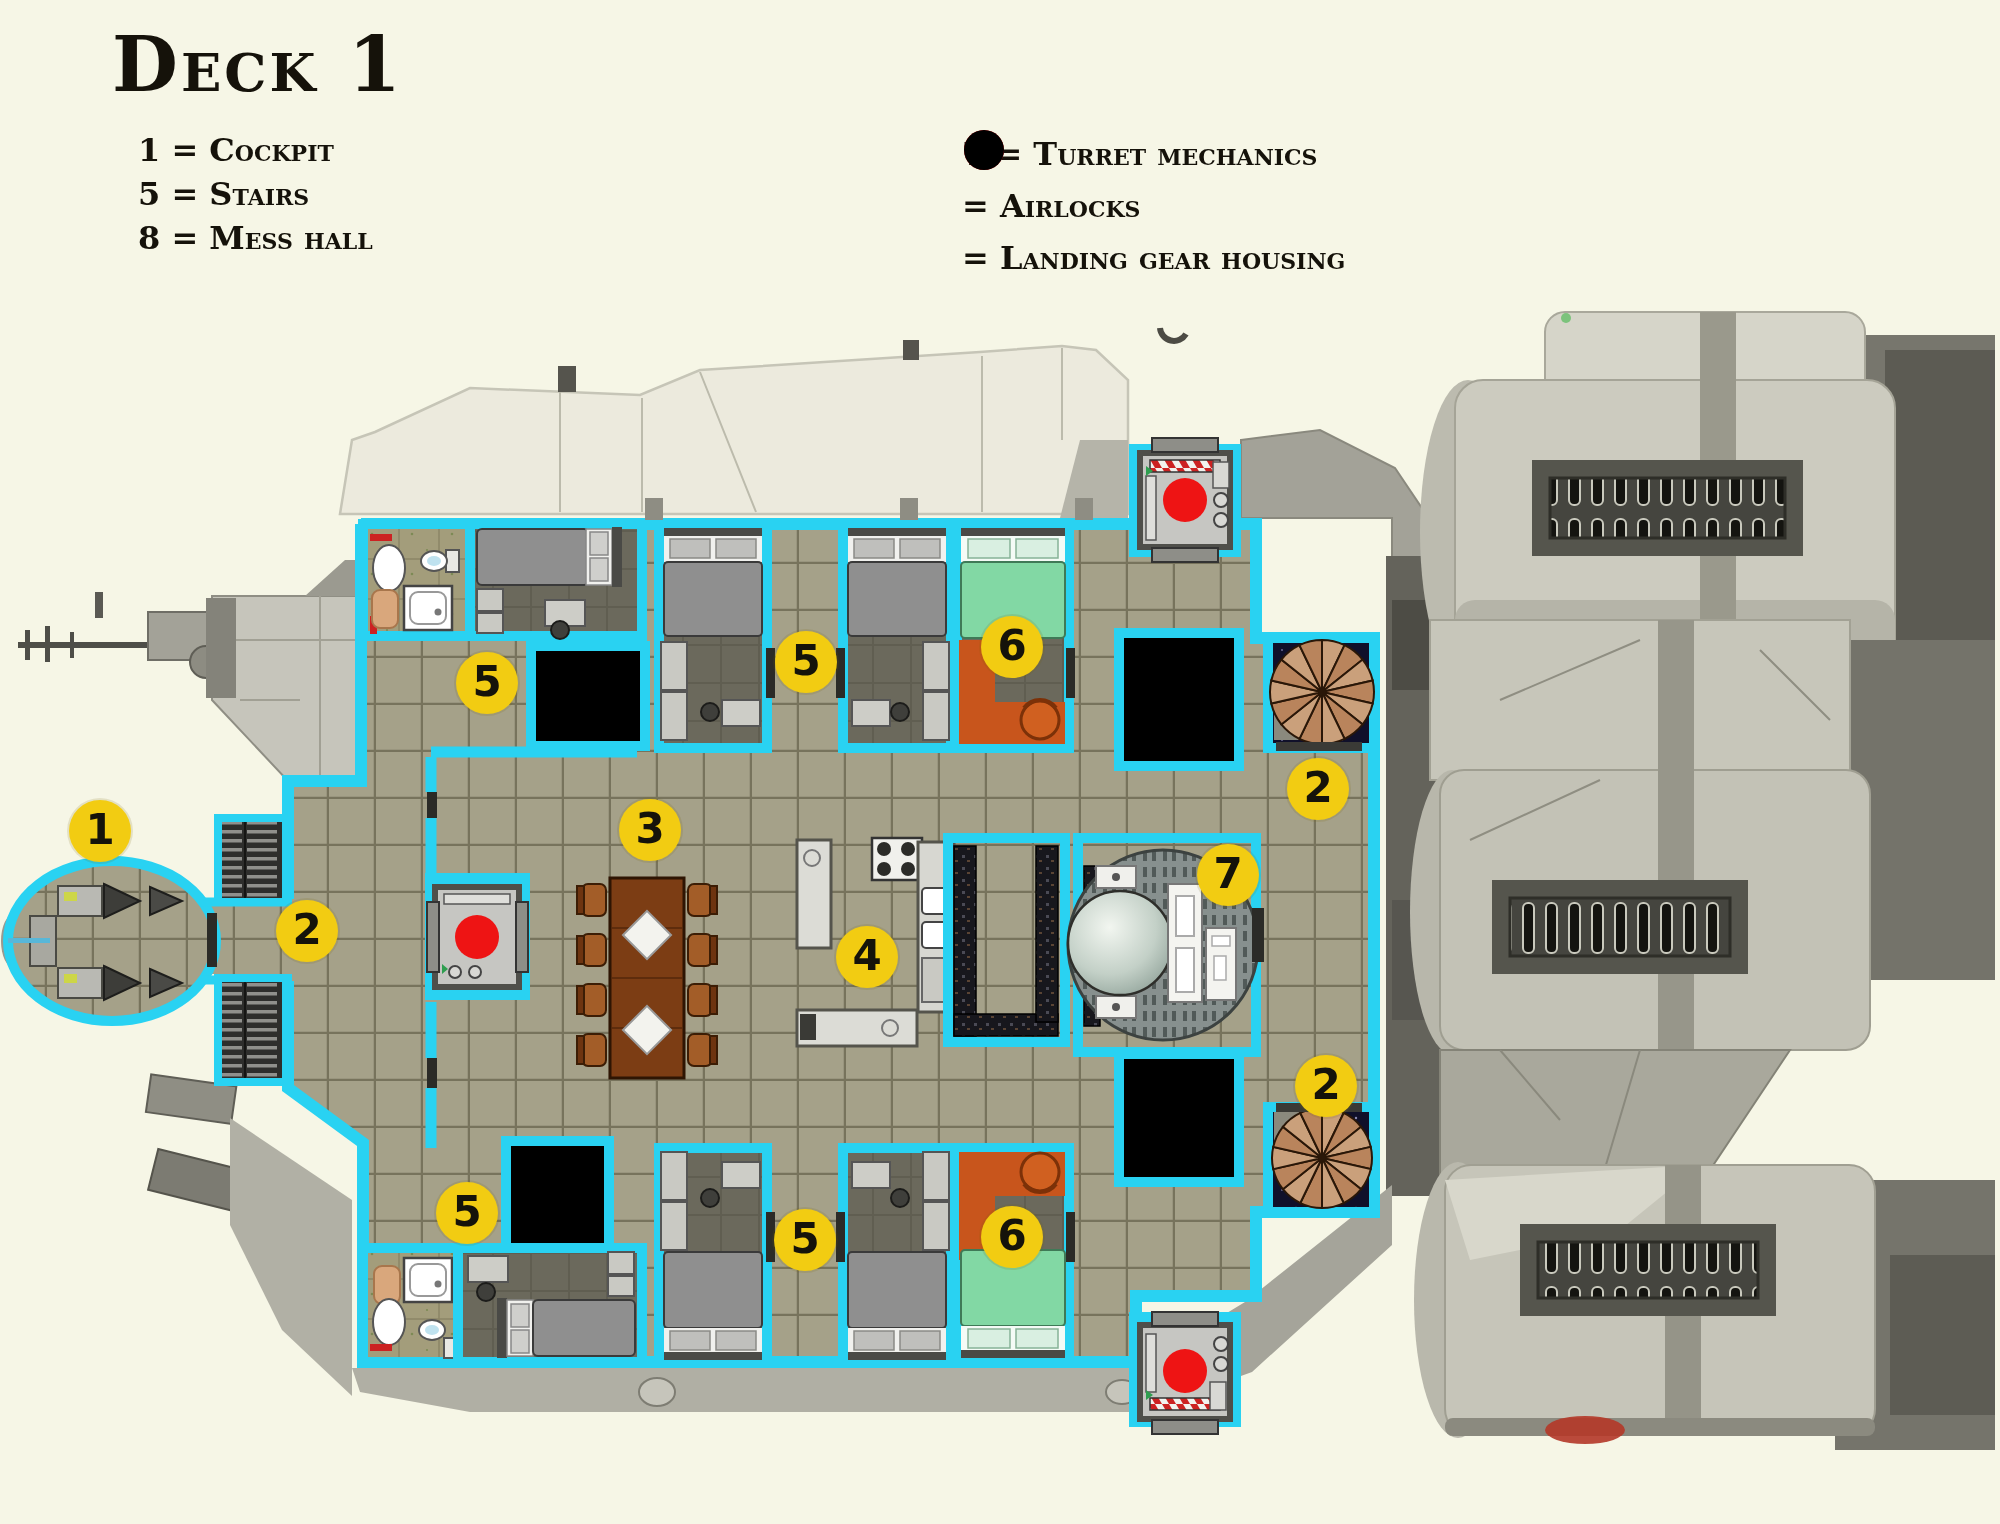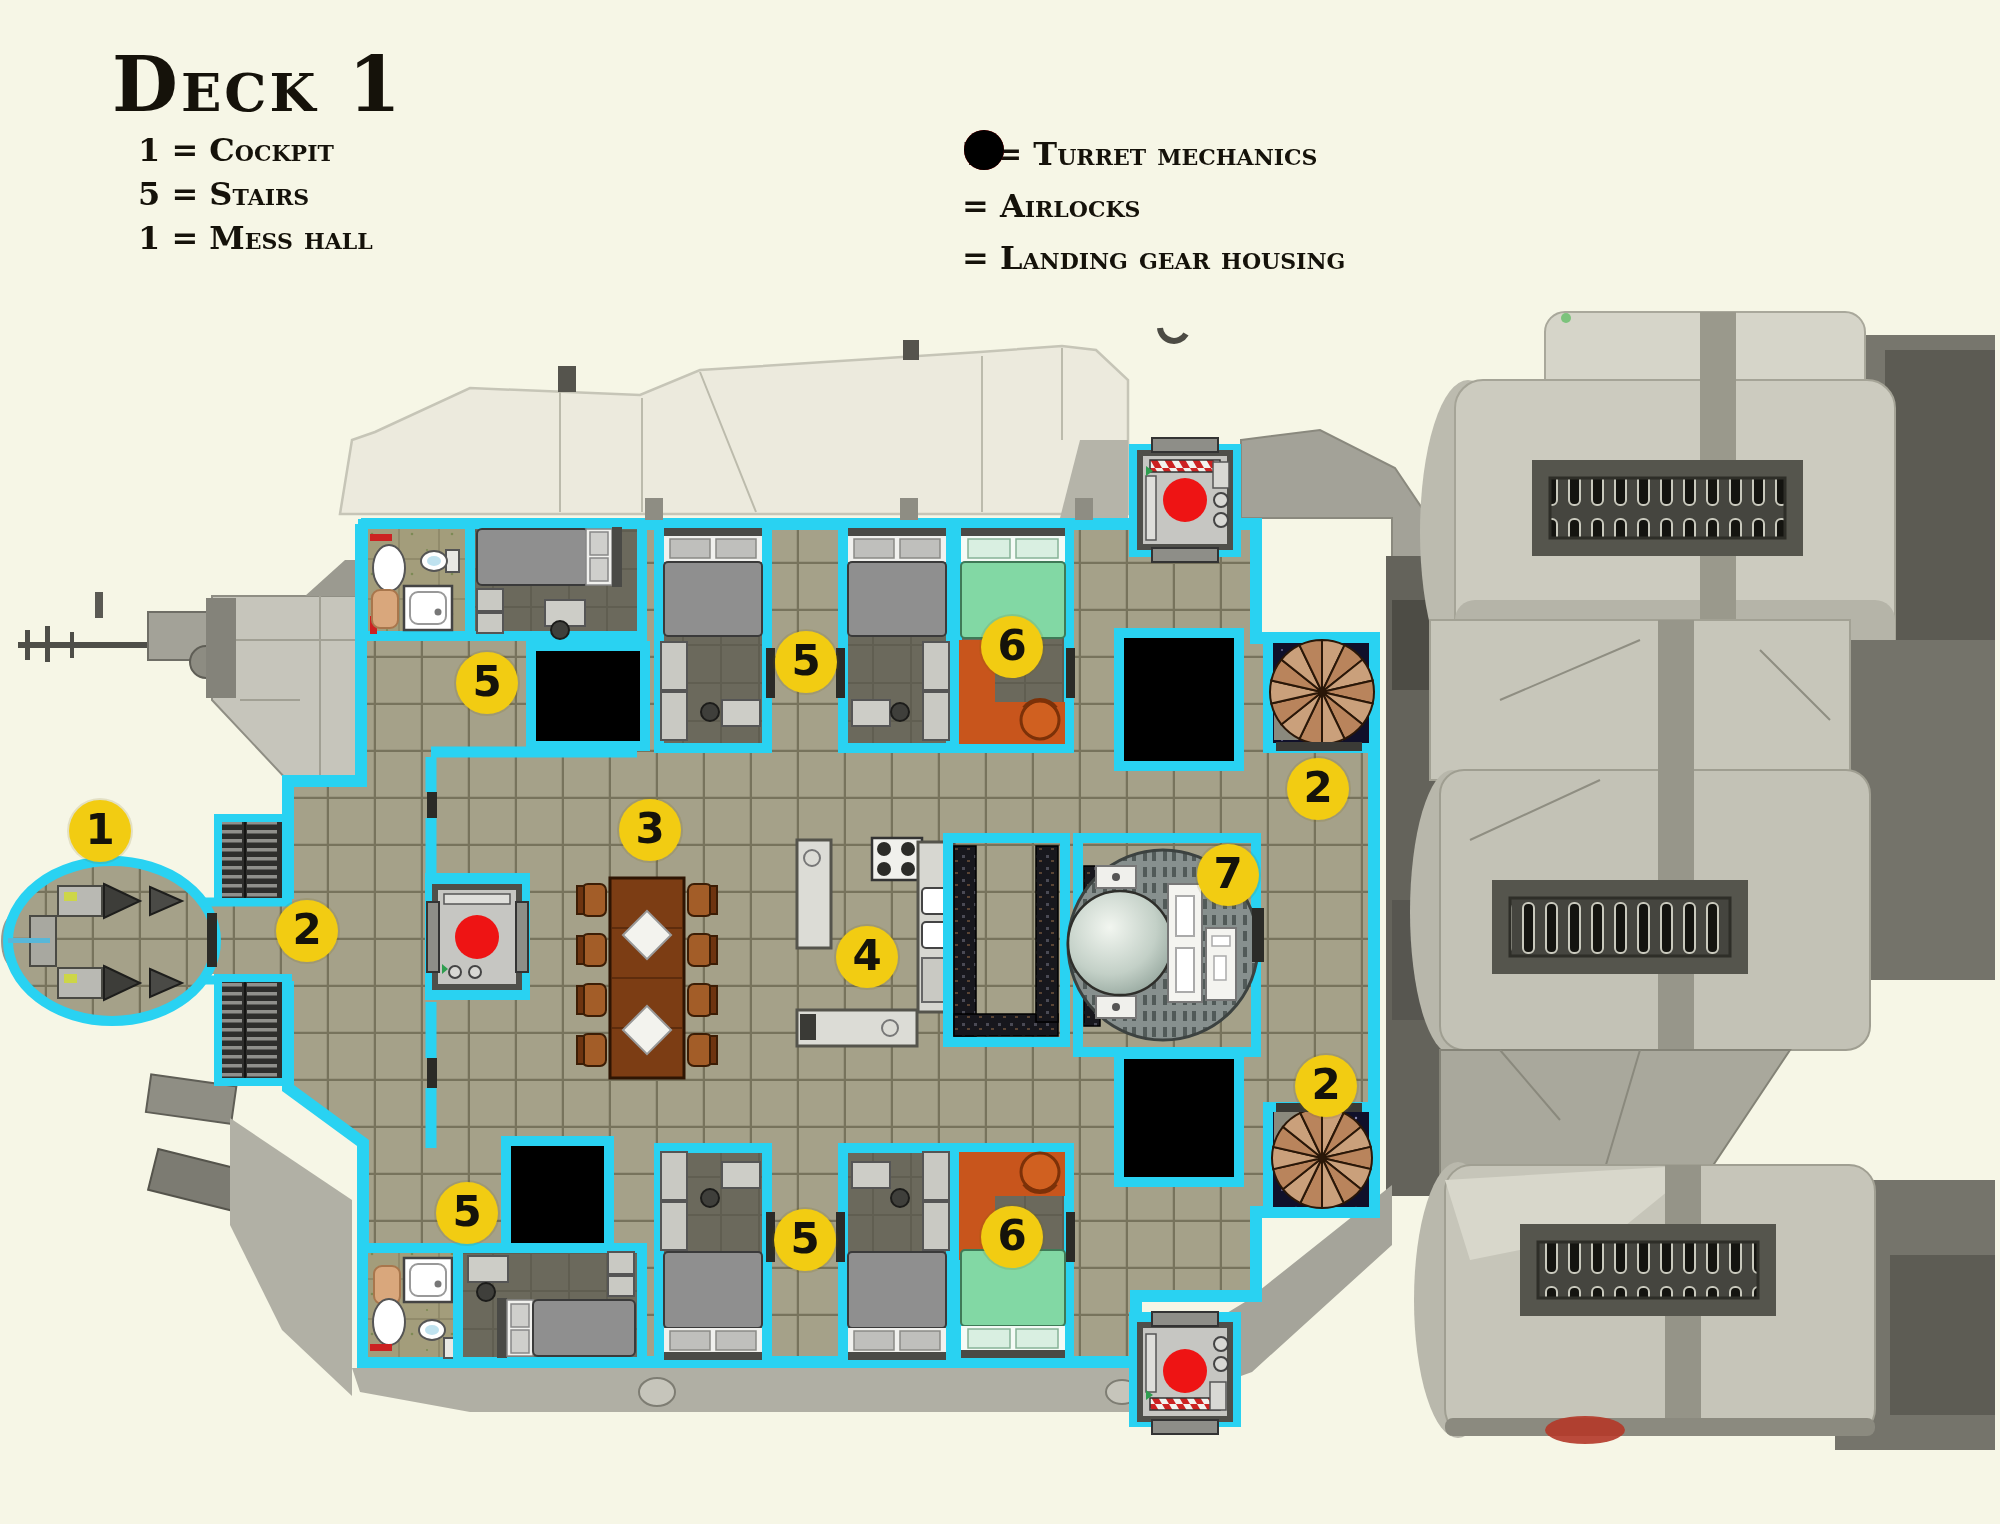--- a/index.html
+++ b/index.html
@@ -1,20 +1,20 @@
 <!DOCTYPE html>
 <html><head>
 <meta charset="utf-8">
 <style>
   html,body{margin:0;padding:0;background:#f6f6e6;}
   .stage{position:relative;width:2000px;height:1524px;background:#f6f6e6;overflow:hidden;
          font-family:"DejaVu Serif", serif;}
   .stage svg{position:absolute;left:0;top:0;}
   .hdr{position:absolute;color:#15120a;font-variant:small-caps;font-weight:700;}
-  #page-title{left:112px;top:20px;font-size:76px;letter-spacing:3px;margin-top:20px;}
+  #page-title{left:112px;top:20px;font-size:76px;letter-spacing:3px;}
   .leg-col{position:absolute;top:128px;}
   .leg-col .row{height:44px;line-height:44px;font-size:32px;font-variant:small-caps;
                 font-weight:700;color:#15120a;white-space:nowrap;}
   #leg-col1{left:100px;margin-left:38px;}
   #leg-col2{left:492px;}
   #leg-col3{left:962px;}
   #leg-col3 .row{height:52px;line-height:52px;display:flex;align-items:center;}
   .dot{margin-right:10px;flex:0 0 auto;}
   #marker-layer{position:absolute;left:0;top:0;width:2000px;height:1524px;pointer-events:none;}
   .badge{position:absolute;width:62px;height:62px;border-radius:50%;
@@ -523,21 +523,21 @@
       <circle cx="1185" cy="1371" r="22" fill="#ee1414"></circle>
     </g>
   </g>
 </svg>
 
 <div class="hdr" id="page-title">Deck 1</div>
 
 <div class="leg-col" id="leg-col1">
   <div class="row">1 = Cockpit</div>
   <div class="row">5 = Stairs</div>
-  <div class="row">1 = Mess hall</div>
+  <div class="row">8 = Mess hall</div>
 </div>
 
 
 <div class="leg-col" id="leg-col3">
   <div class="row">
     <span>7 = Turret mechanics</span>
   </div>
   <div class="row">
     <svg class="dot" width="44" height="44">
       <circle cx="22" cy="22" r="20" fill="#ee1414"></circle>

